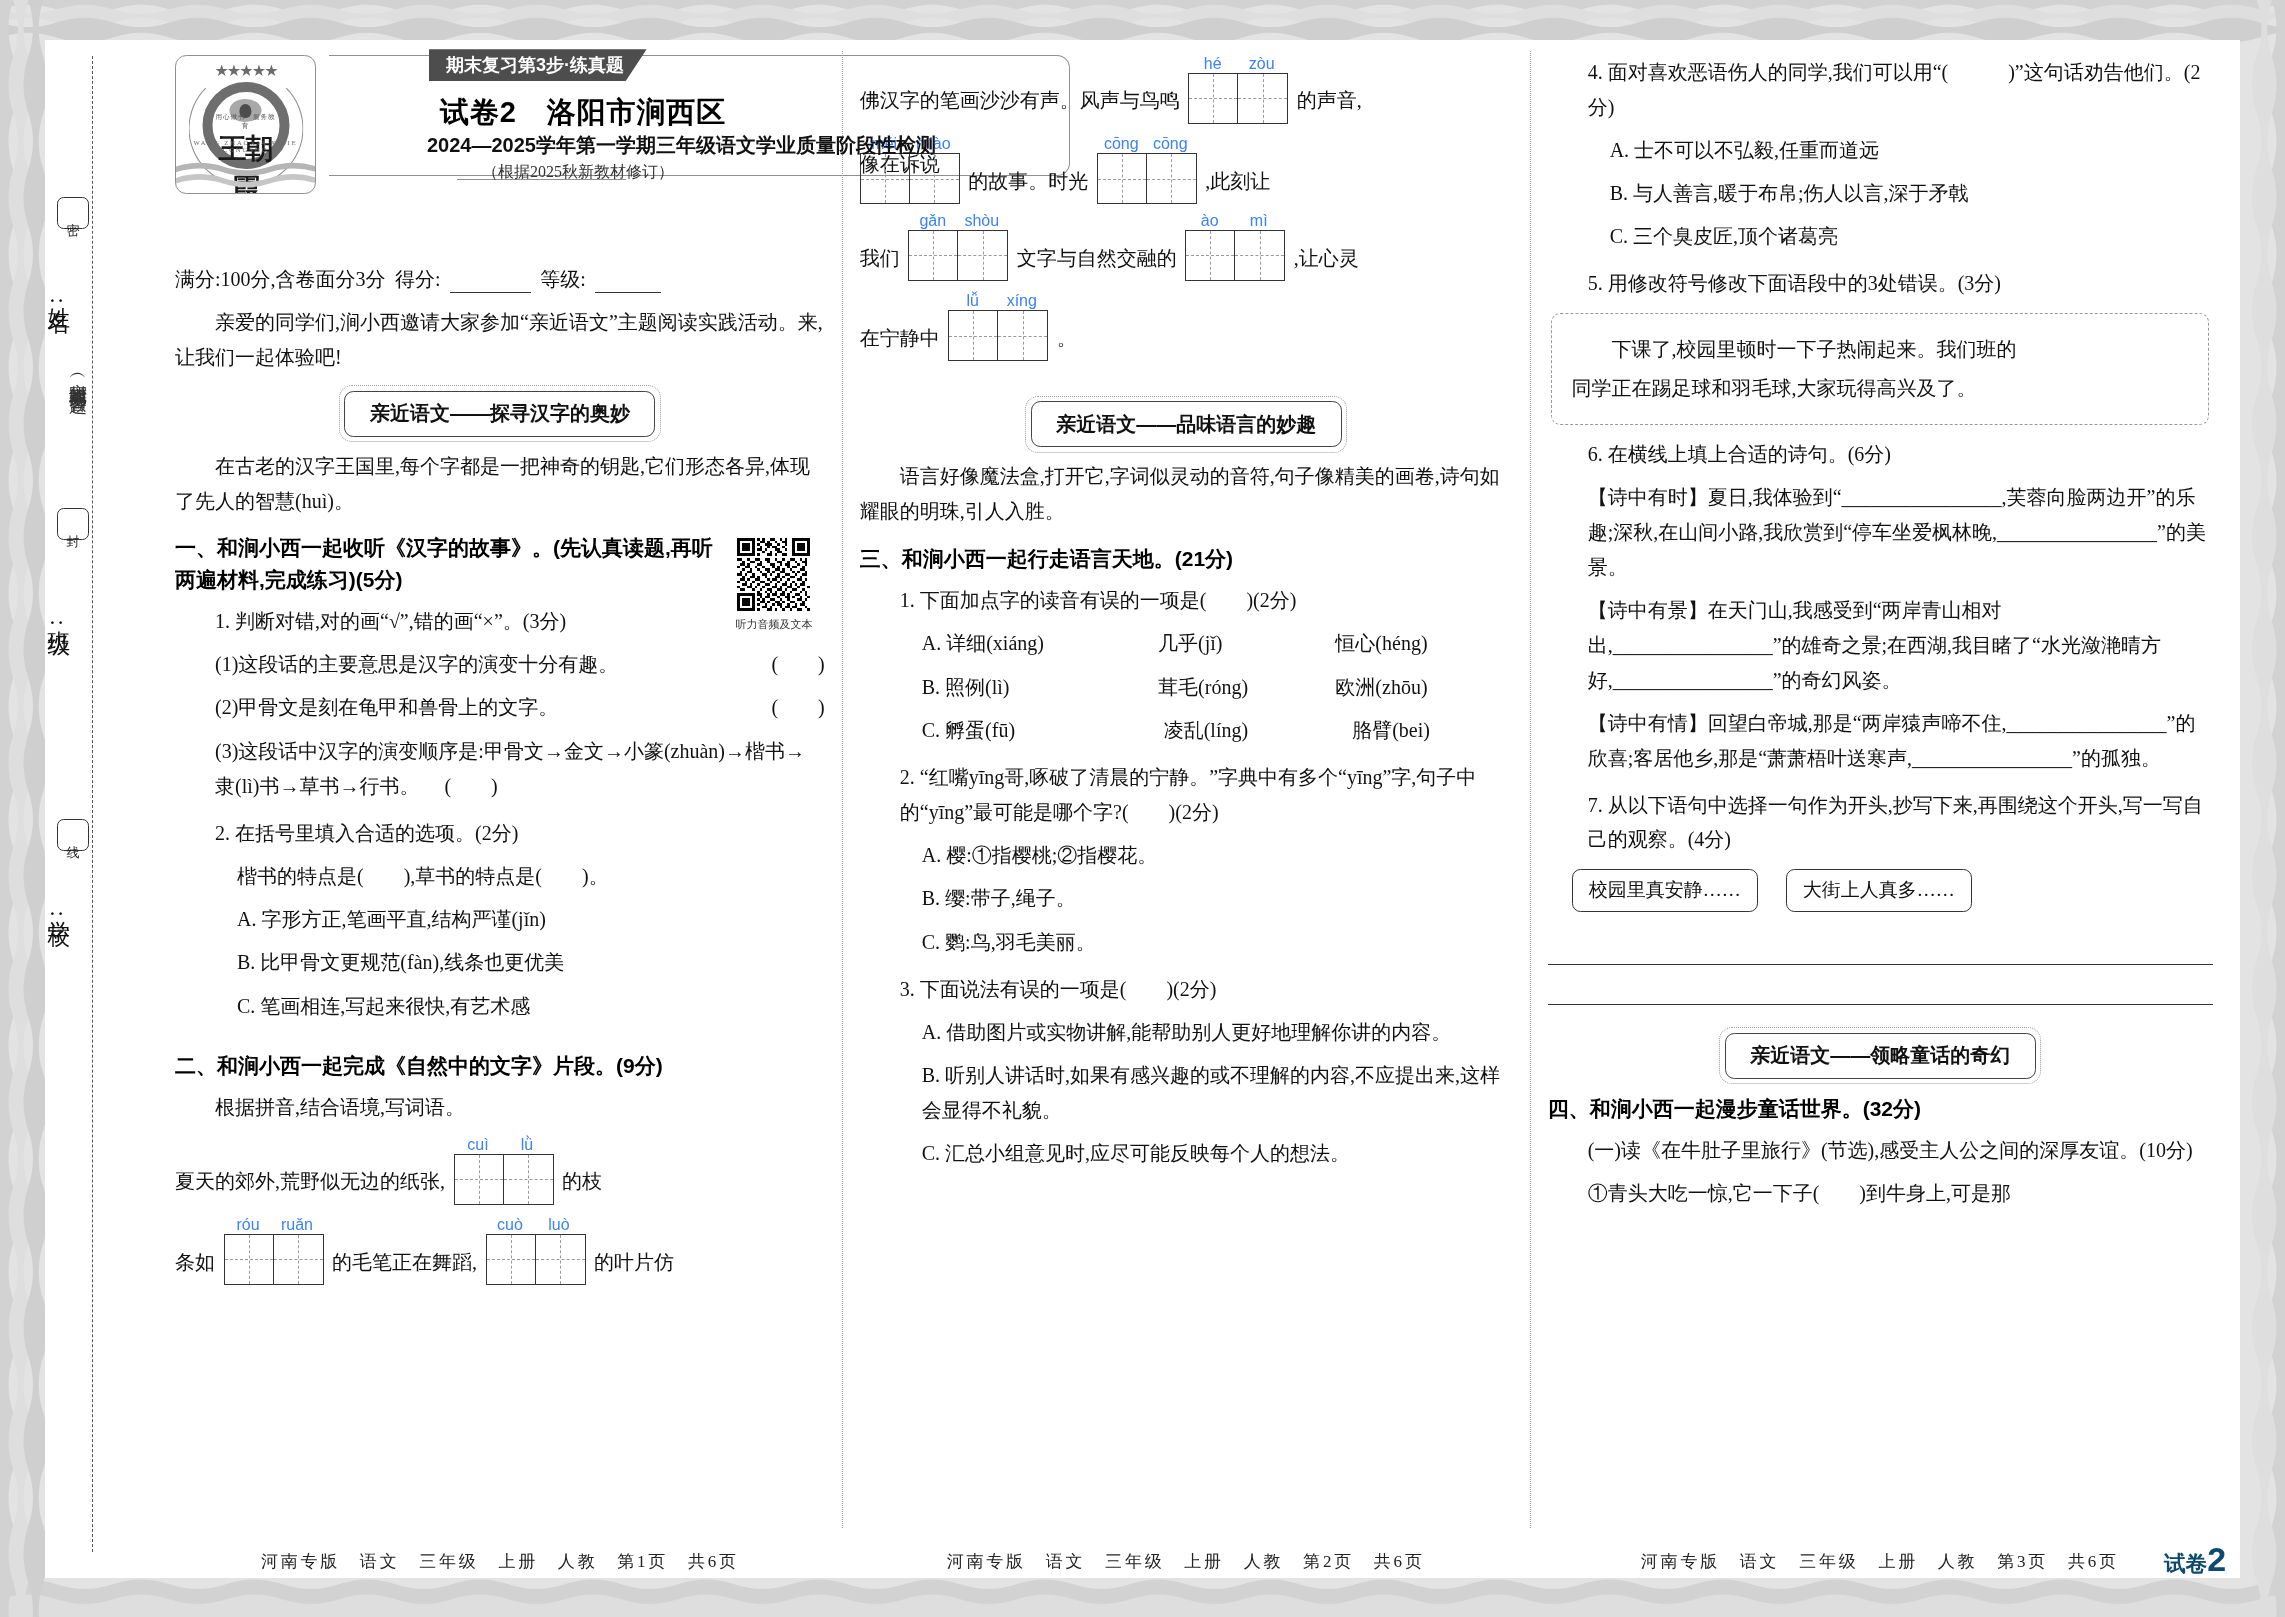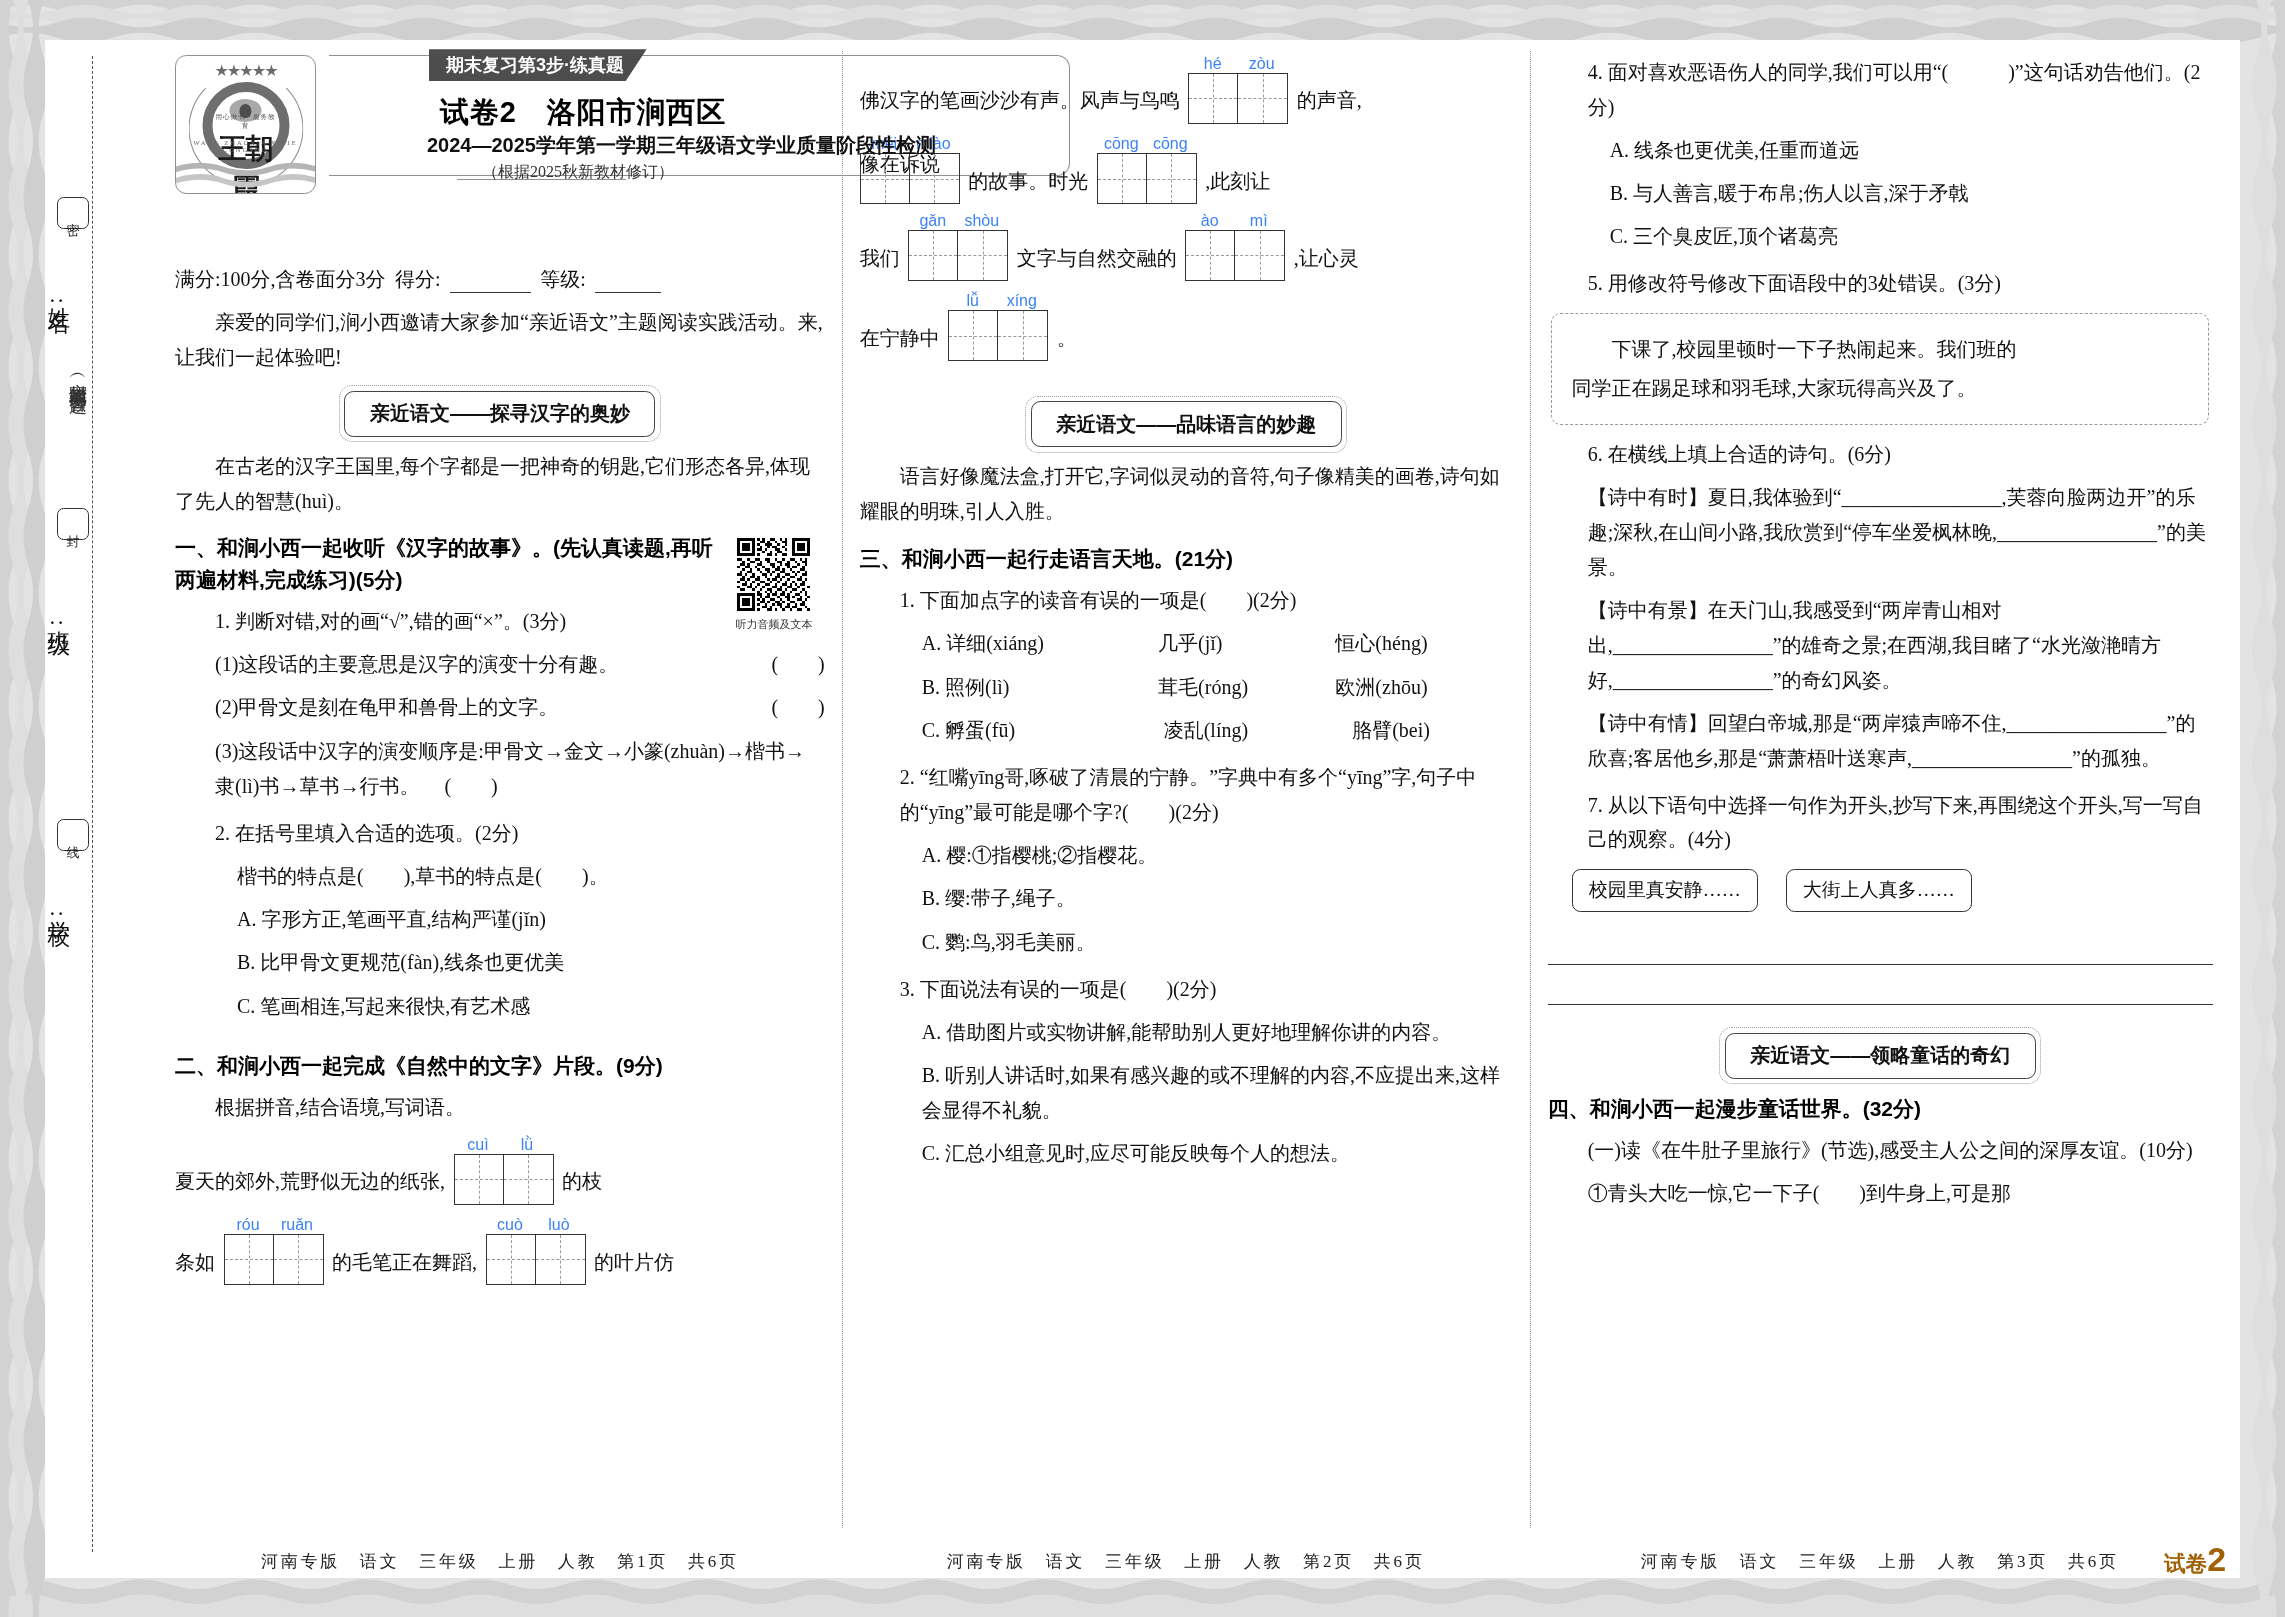--- a/index.html
+++ b/index.html
@@ -224,21 +224,21 @@
     position:absolute; left:158px; right:55px; bottom:45px;
     display:flex;
   }
   .fcol { text-align:center; font-size:17px; color:#222; letter-spacing:2.8px; white-space:nowrap; }
   .fcol.f1 { width:33.0%; }
   .fcol.f2 { width:33.2%; }
   .fcol.f3 { width:33.8%; position:relative; }
   .fmark {
     position:absolute; right:3.8px; top:-10.4px;
     font-family:"Liberation Sans", sans-serif;
-    font-weight:bold; font-size:21.7px; color:#a16207; letter-spacing:0;
+    font-weight:bold; font-size:21.7px; color:#0c4a6e; letter-spacing:0;
   }
   .fmark .big { font-size:34px; }
 </style>
 </head>
 <body>
 
 <div class="page-frame"></div>
 
 <div class="wave-band" style="left:0;top:0;width:2285px;height:43px;">
   <svg width="2285" height="43" viewBox="0 0 2427 46" preserveAspectRatio="none">
@@ -743,21 +743,21 @@
 
     <p class="q ind1" style="margin-top:12.2px;">3. 下面说法有误的一项是(　　)(2分)</p>
     <p class="q ind2">A. 借助图片或实物讲解,能帮助别人更好地理解你讲的内容。</p>
     <p class="q ind2">B. 听别人讲话时,如果有感兴趣的或不理解的内容,不应提出来,这样会显得不礼貌。</p>
     <p class="q ind2">C. 汇总小组意见时,应尽可能反映每个人的想法。</p>
   </div>
 
   <div class="col col3">
 
     <p class="q ind1" style="margin-top:3.8px;">4. 面对喜欢恶语伤人的同学,我们可以用“(　　　)”这句话劝告他们。(2分)</p>
-    <p class="q ind2">A. 线条也更优美,任重而道远</p>
+    <p class="q ind2">A. 士不可以不弘毅,任重而道远</p>
     <p class="q ind2">B. 与人善言,暖于布帛;伤人以言,深于矛戟</p>
     <p class="q ind2">C. 三个臭皮匠,顶个诸葛亮</p>
 
     <p class="q ind1" style="margin-top:12.2px;">5. 用修改符号修改下面语段中的3处错误。(3分)</p>
     <div class="passbox">
       <p>下课了,校园里顿时一下子热闹起来。我们班的</p>
       <p class="ni">同学正在踢足球和羽毛球,大家玩得高兴及了。</p>
     </div>
 
     <p class="q ind1" style="margin-top:12.2px;">6. 在横线上填上合适的诗句。(6分)</p>

